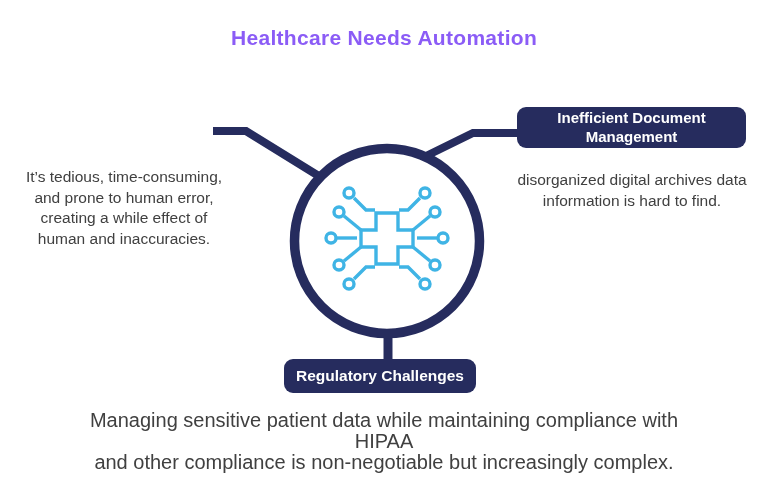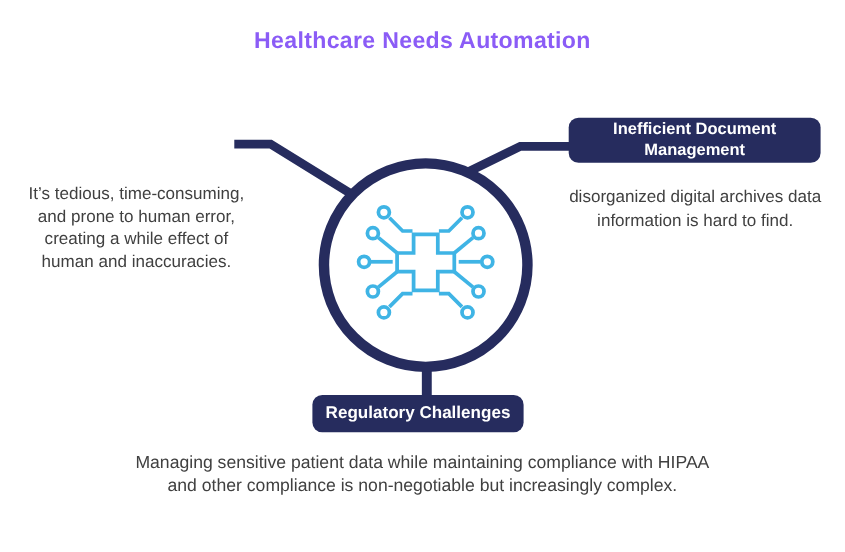--- a/index.html
+++ b/index.html
@@ -52,21 +52,21 @@
   .para {
     position: absolute;
     color: #404040;
     font-size: 15.5px;
     line-height: 20.5px;
     text-align: center;
     z-index: 2;
   }
   .para-left   { left: 4px;   top: 167px; width: 240px; }
   .para-right  { left: 497px; top: 170px; width: 270px; }
-  .para-bottom { left: 74px;  top: 410px; width: 620px; font-size: 16px; line-height: 21px; }
+  .para-bottom { left: 74px;  top: 410px; width: 620px; font-size: 20px; line-height: 21px; }
 </style>
 </head>
 <body>
 
 <div class="canvas">
 
   <h1 class="title">Healthcare Needs Automation</h1>
 
   <svg class="graphics" viewBox="0 0 768 502" xmlns="http://www.w3.org/2000/svg">
 

